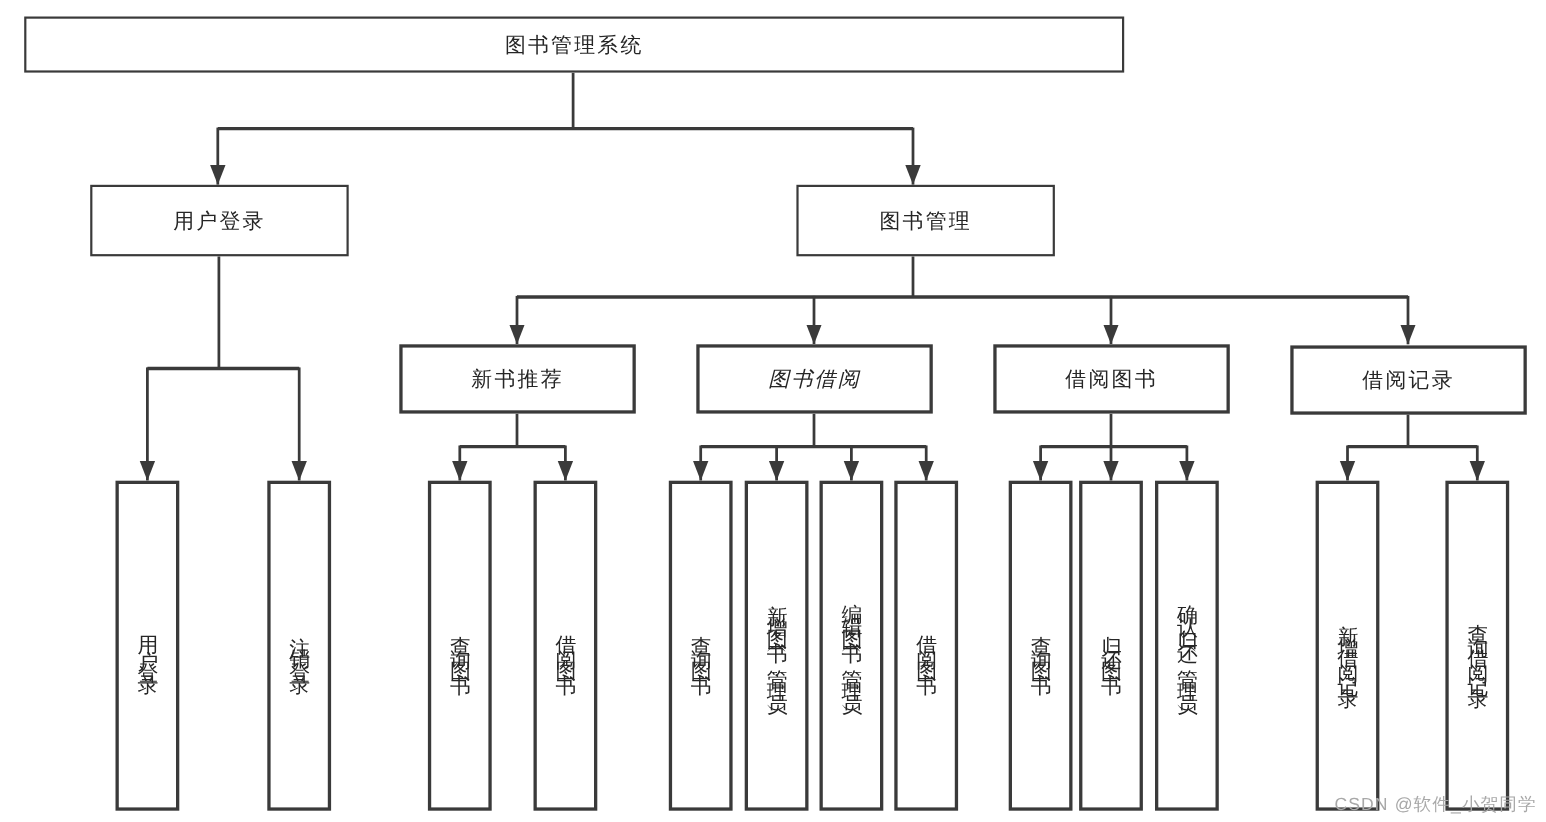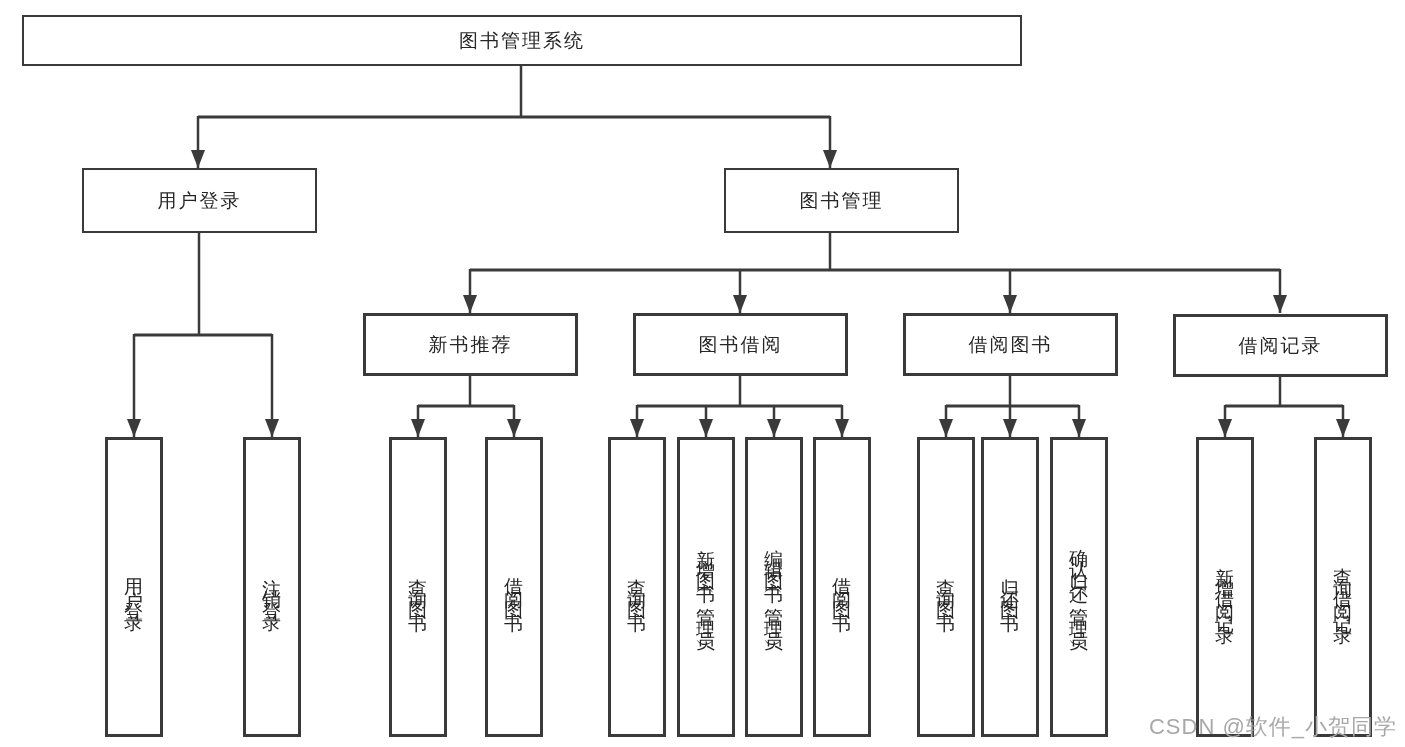--- a/index.html
+++ b/index.html
@@ -44,21 +44,21 @@
     text-orientation: mixed;
     font-size: 19px;
     line-height: 1;
     letter-spacing: 0.62em;
     white-space: nowrap;
   }
   .watermark {
     position: absolute;
     right: 8px;
     bottom: 5px;
-    font-size: 22px;
+    font-size: 16px;
     color: var(--watermark);
     letter-spacing: 1px;
     pointer-events: none;
   }
 </style>
 </head>
 <body>
 
 <div class="stage">
 
@@ -131,21 +131,21 @@
   <div class="node hnode l2-node" style="left:82px; top:168px; width:235px; height:65px;">
     <span>用户登录</span>
   </div>
   <div class="node hnode l2-node" style="left:712px; top:168px; width:235px; height:65px;margin-left:12px;">
     <span>图书管理</span>
   </div>
 
   <div class="node hnode" style="left:363px; top:313px; width:215px; height:63px;">
     <span>新书推荐</span>
   </div>
-  <div class="node hnode" style="left:633px; top:313px; width:215px; height:63px;">
+  <div class="node hnode" style="left:633px; top:313px; width:215px; height:63px;font-style:italic;">
     <span>图书借阅</span>
   </div>
   <div class="node hnode" style="left:903px; top:313px; width:215px; height:63px;">
     <span>借阅图书</span>
   </div>
   <div class="node hnode" style="left:1173px; top:314px; width:215px; height:63px;">
     <span>借阅记录</span>
   </div>
 
   <div class="node vnode" style="left:105px; top:437px; width:58px; height:300px;">

